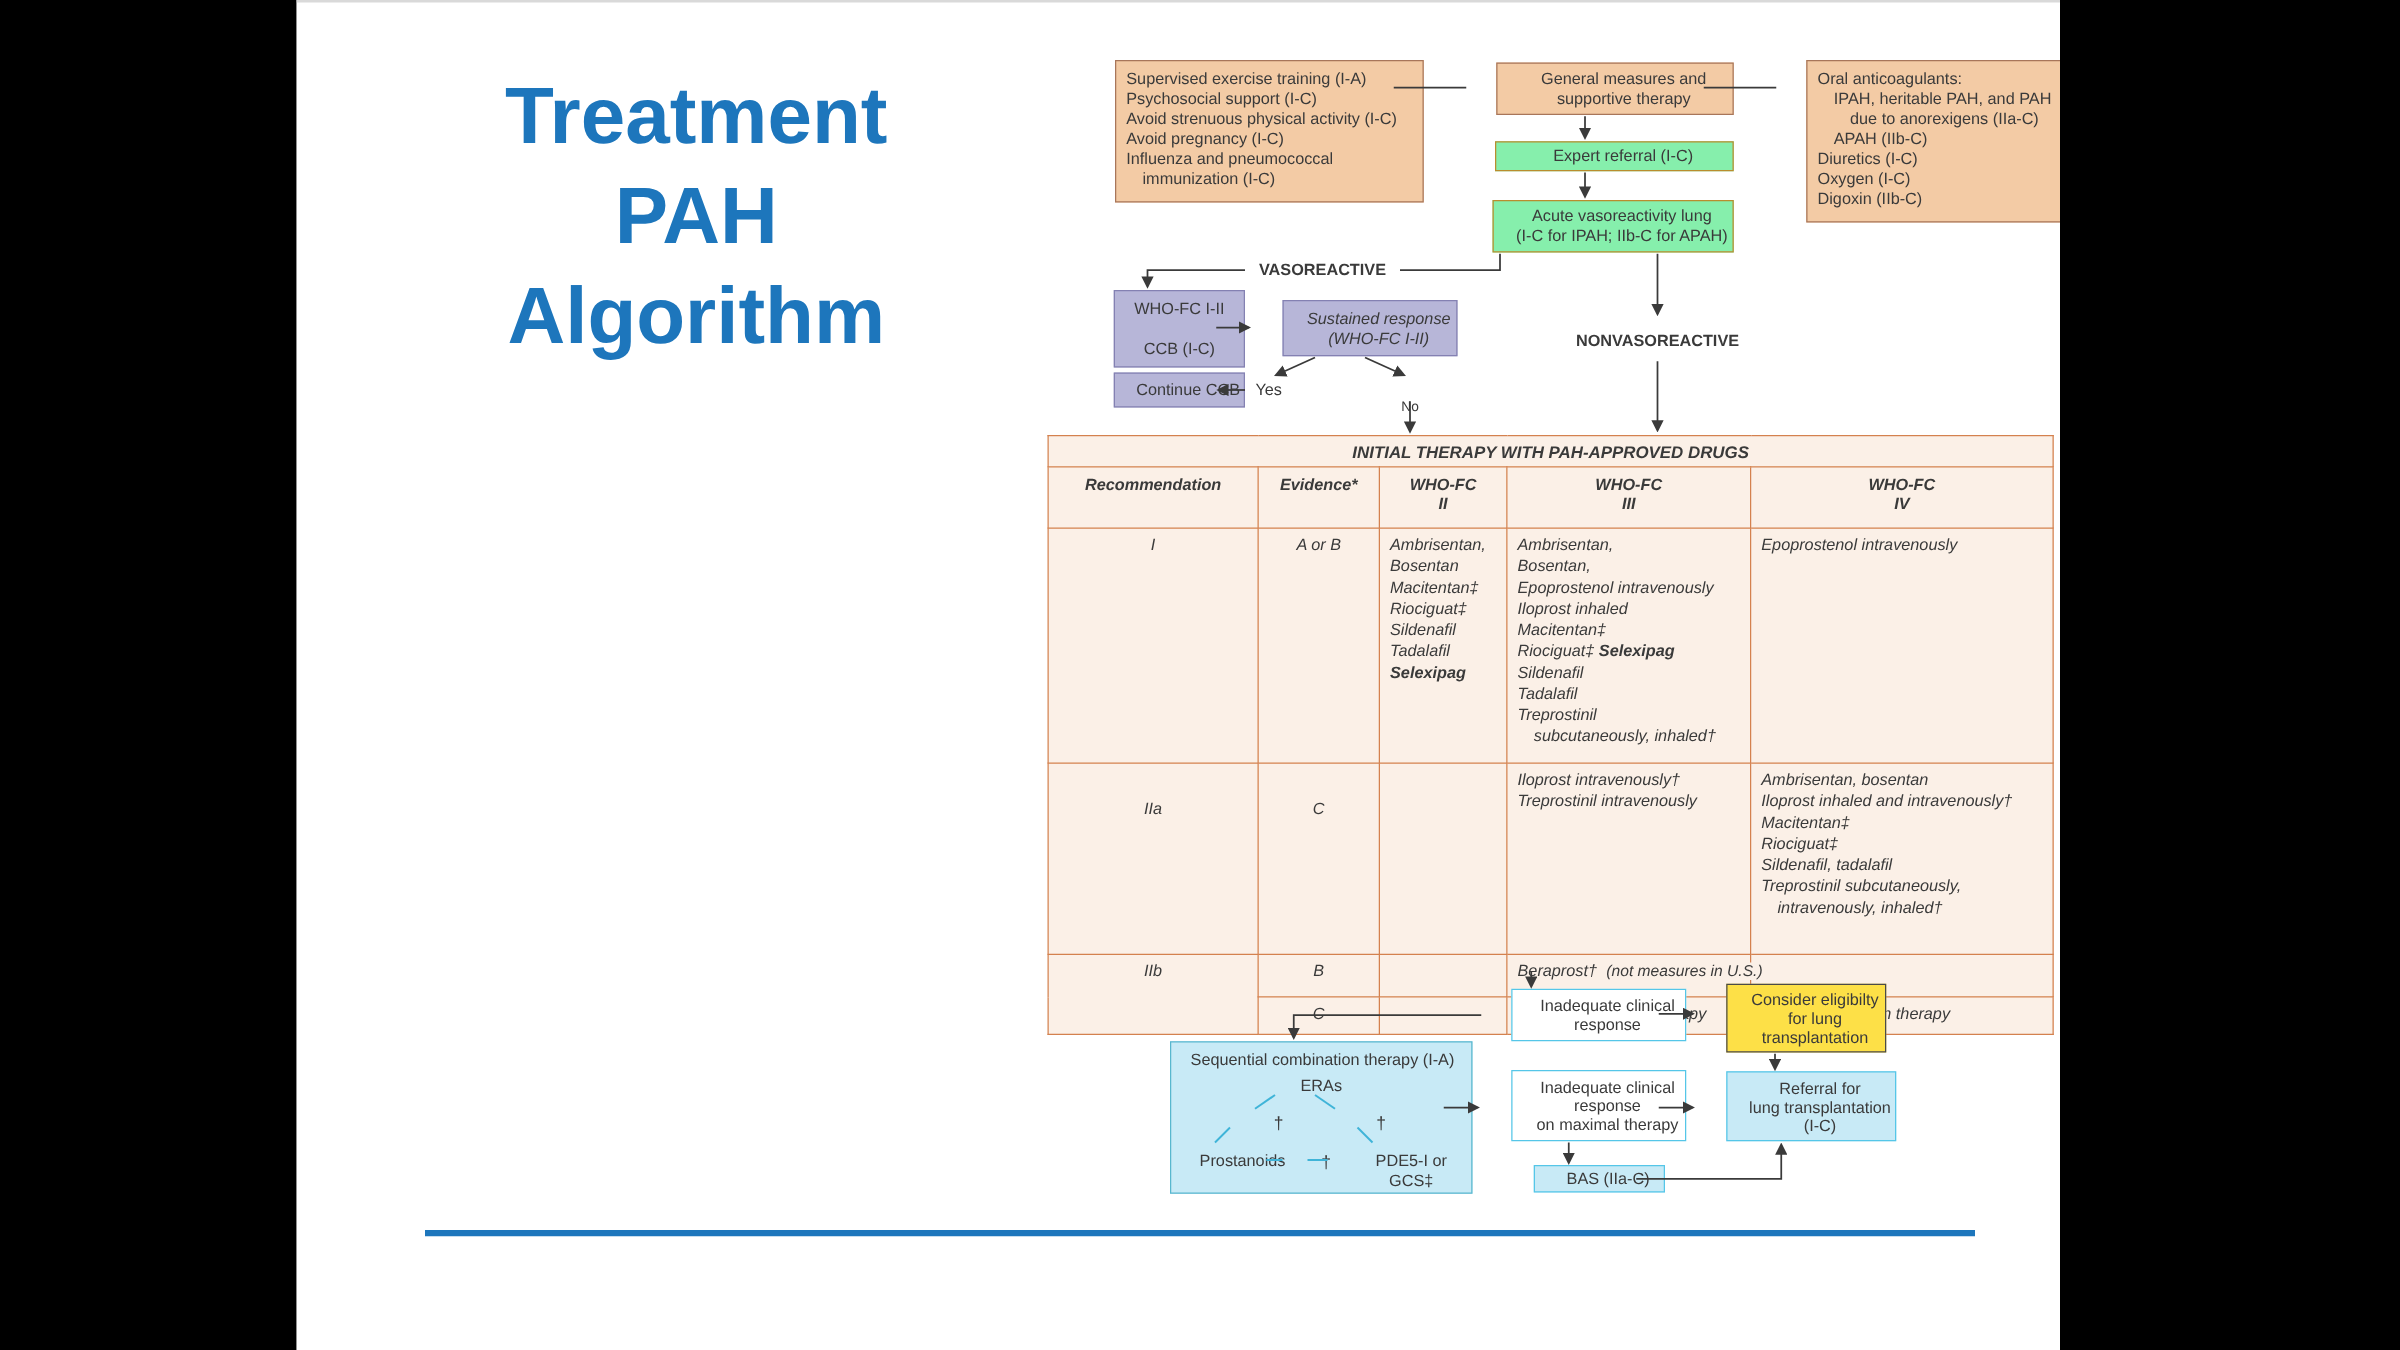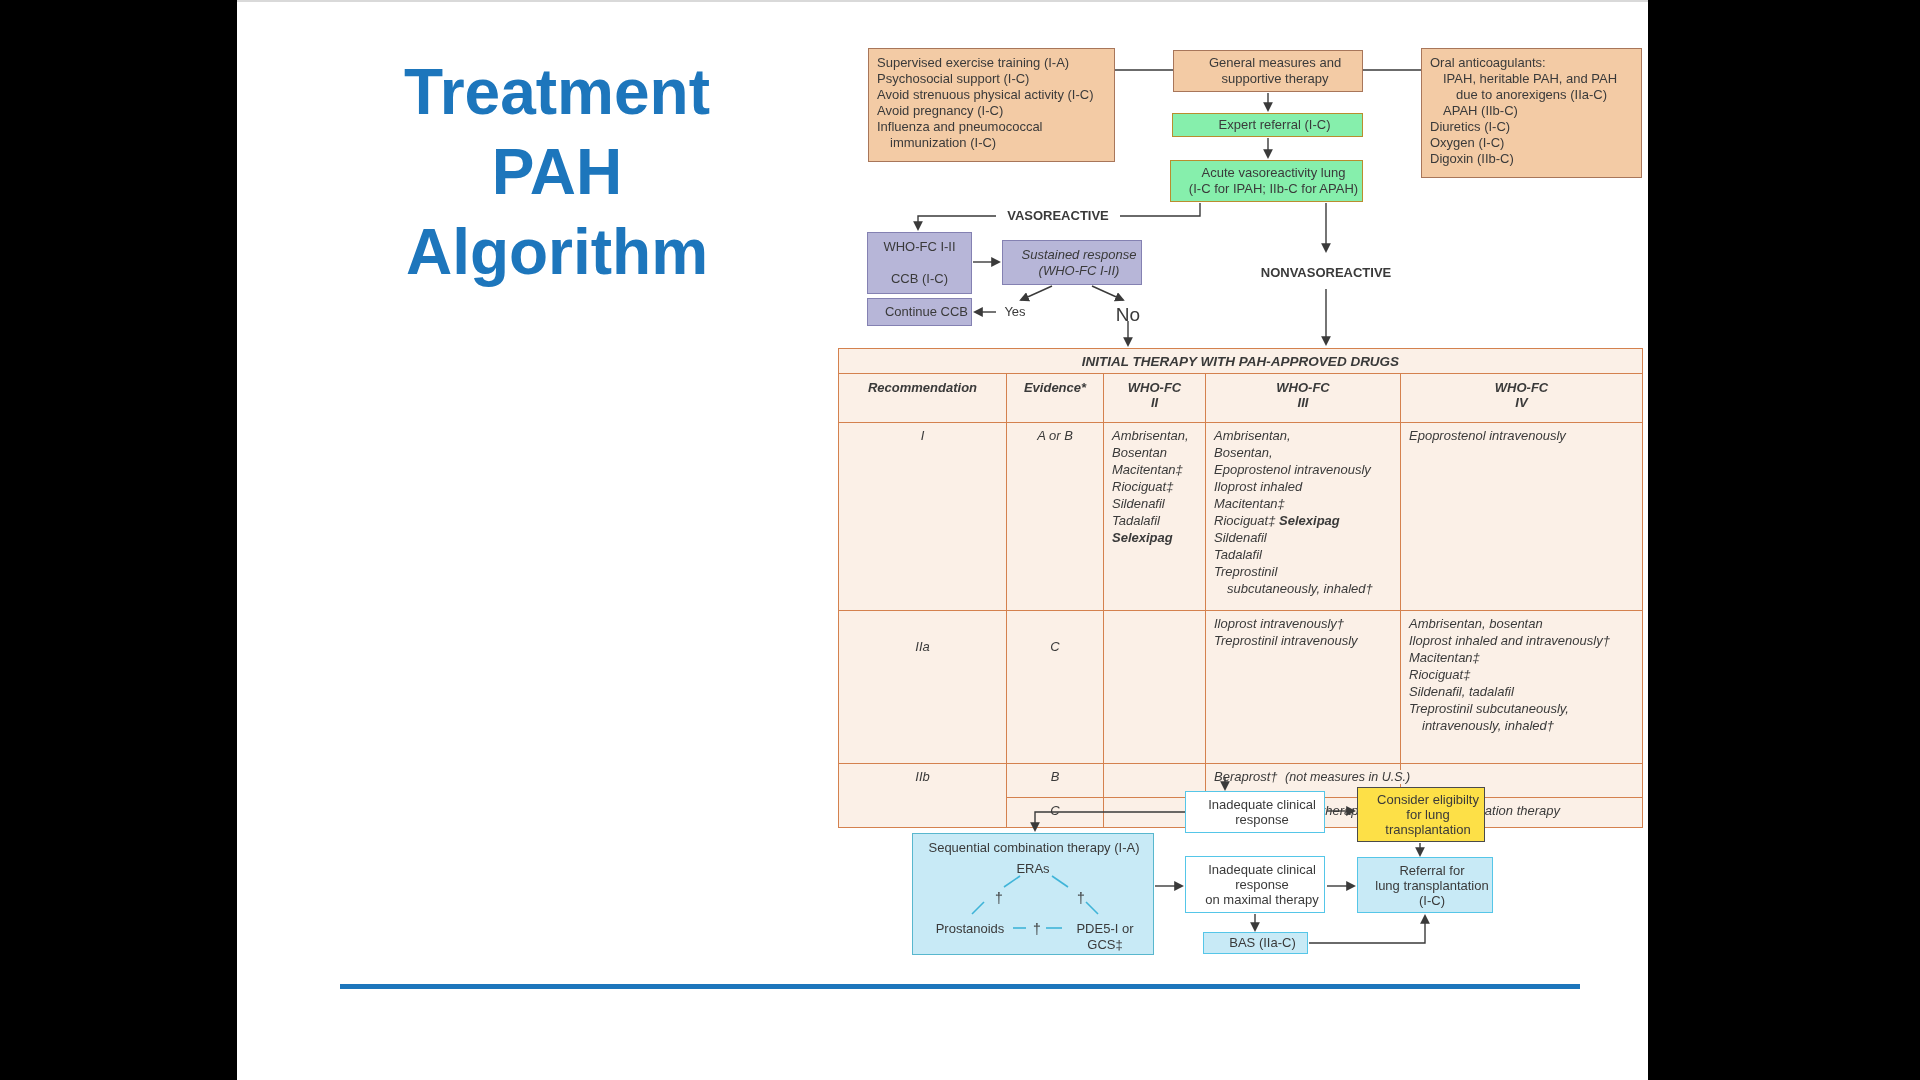--- a/index.html
+++ b/index.html
@@ -8,21 +8,21 @@
   .slide{position:absolute;left:237px;top:0;width:1411px;height:1080px;background:#ffffff;}
   .slide-topline{position:absolute;left:237px;top:0;width:1411px;height:2px;background:#d9d9d9;}
   .bar{position:absolute;top:0;height:1080px;background:#000;z-index:40;}
   .bar-left{left:0;width:237px;}
   .bar-right{left:1648px;width:272px;}
 
   .abs{position:absolute;box-sizing:border-box;}
   .title-block{left:297px;top:52px;width:520px;text-align:center;
     font-size:64px;font-weight:bold;color:#1d76bc;line-height:80px;letter-spacing:0px;}
 
-  .fbox{font-size:13px;line-height:16px;color:#3a3a3a;}
+  .fbox{font-size:13px;line-height:16px;color:#3a3a3a;margin-left:24px;}
   .peach{background:#f3cba5;border:1px solid #a8765a;}
   .gold{background:#86efac;border:1px solid #b98d2e;}
   .lav{background:#b7b6d8;border:1px solid #8481b2;}
   .cyanline{border:1px solid #55c6e8;background:#ffffff;}
   .cyanfill{border:1px solid #55c6e8;background:#c8eaf6;}
   .pad{padding:6px 8px;}
   .ctr{display:flex;flex-direction:column;align-items:center;justify-content:center;text-align:left;padding-left:14px;}
 
   .box-supportive{left:868px;top:48px;width:247px;height:114px;}
   .box-general{left:1173px;top:50px;width:190px;height:42px;}
@@ -30,21 +30,21 @@
   .box-acute{left:1170px;top:160px;width:193px;height:42px;}
   .box-oral{left:1421px;top:48px;width:221px;height:130px;}
   .lbl-vaso{left:996px;top:208px;width:124px;height:16px;background:#fff;
     font-weight:bold;font-size:13px;text-align:center;line-height:16px;z-index:6;}
   .lbl-nonvaso{left:1236px;top:265px;width:180px;font-weight:bold;font-size:13px;text-align:center;}
   .box-ccb{left:867px;top:232px;width:105px;height:62px;display:flex;flex-direction:column;
     align-items:center;justify-content:space-between;padding:6px 0;text-align:center;}
   .box-sustained{left:1002px;top:240px;width:140px;height:45px;font-style:italic;}
   .box-continue{left:867px;top:298px;width:105px;height:28px;}
   .lbl-yes{left:998px;top:304px;width:34px;text-align:center;font-size:13px;}
-  .lbl-no{left:1112px;top:304px;width:32px;text-align:center;font-size:19px;}
+  .lbl-no{left:1112px;top:320px;width:32px;text-align:center;font-size:11px;}
 
   
   .therapy-table{position:absolute;left:838px;top:348px;width:804px;border-collapse:collapse;
     table-layout:fixed;font-size:13px;color:#3a3a3a;}
   .therapy-table td{border:1px solid #d4814e;background:#fbf0e7;vertical-align:top;padding:0;font-style:italic;}
   .t-title td{height:24px;text-align:center;font-weight:bold;font-size:13.5px;vertical-align:middle;}
   .t-head td{height:42px;text-align:center;font-weight:bold;line-height:15px;padding-top:6px;}
   .t-r1 td{height:182px;}
   .t-r2 td{height:124px;}
   .t-r3 td{height:28px;}

